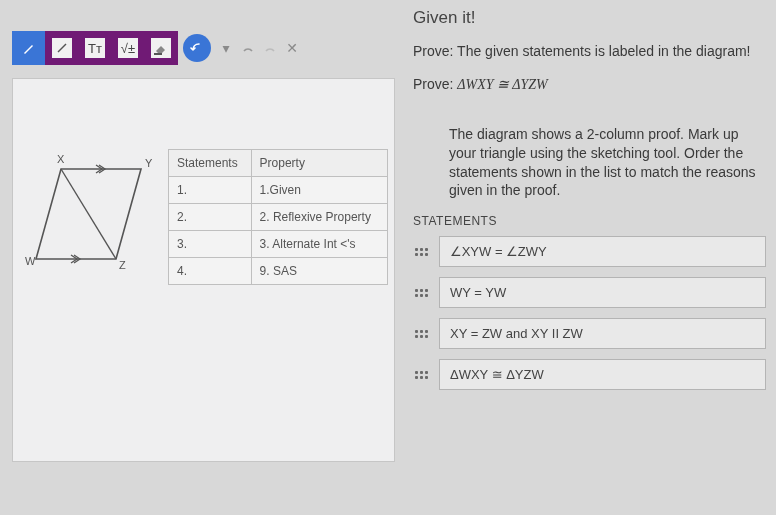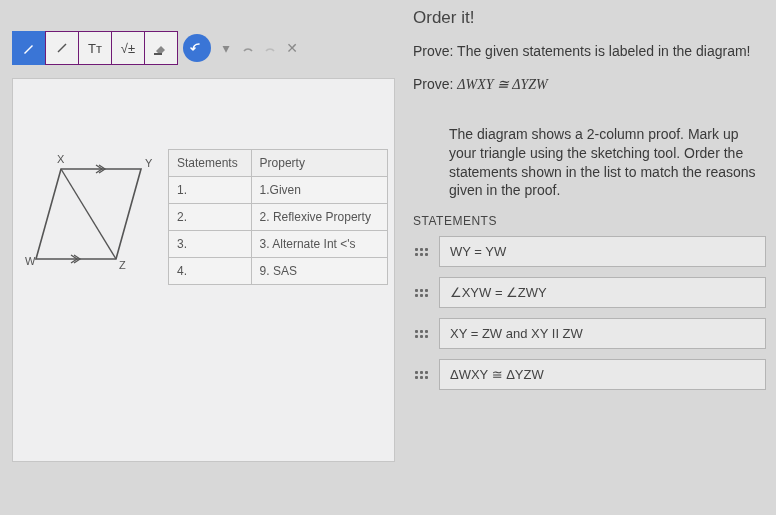--- a/index.html
+++ b/index.html
@@ -64,21 +64,21 @@
     color: #444;
   }
   
   .toolbar {
     display: flex; align-items: center;
     gap: 0;
     height: 36px;
   }
   .tbtn {
     width: 34px; height: 34px;
-    border: 1px solid #701a75;
+    border: 7px solid #701a75;
     background: #f1f1f1;
     display: flex; align-items: center; justify-content: center;
     font-size: 13px;
     color: #444;
     cursor: pointer;
     margin-right: -1px;
   }
   .tbtn.first { background: #3a75d6; color: #fff; border-color: #3a75d6; }
   .tbtn.round {
     border-radius: 50%;
@@ -206,53 +206,53 @@
             <td>4.</td>
             <td>9. SAS</td>
           </tr>
         </tbody>
           </table>
       </div>
     </div>
   </div>
 
   <div class="right">
-    <div class="title">Order it!</div>
+    <div class="title">Given it!</div>
     <div class="given">
       <span>Prove:</span>
       <span>The given statements is labeled in the diagram!</span>
     </div>
     <div class="prove">
       <span>Prove:</span>
       <span style="font-family: 'Times New Roman', serif; font-style: italic;">ΔWXY ≅ ΔYZW</span>
     </div>
     <div class="desc">The diagram shows a 2-column proof. Mark up your triangle using the sketching tool. Order the statements shown in the list to match the reasons given in the proof.</div>
     <div class="sthead">STATEMENTS</div>
 
     <div class="stmt-row">
       <div class="dragh">
           <span></span>
           <span></span>
           <span></span>
           <span></span>
           <span></span>
           <span></span>
         </div>
+      <div class="card">∠XYW = ∠ZWY</div>
+    </div>
+    <div class="stmt-row">
+      <div class="dragh">
+          <span></span>
+          <span></span>
+          <span></span>
+          <span></span>
+          <span></span>
+          <span></span>
+        </div>
       <div class="card">WY = YW</div>
-    </div>
-    <div class="stmt-row">
-      <div class="dragh">
-          <span></span>
-          <span></span>
-          <span></span>
-          <span></span>
-          <span></span>
-          <span></span>
-        </div>
-      <div class="card">∠XYW = ∠ZWY</div>
     </div>
     <div class="stmt-row">
       <div class="dragh">
           <span></span>
           <span></span>
           <span></span>
           <span></span>
           <span></span>
           <span></span>
         </div>

